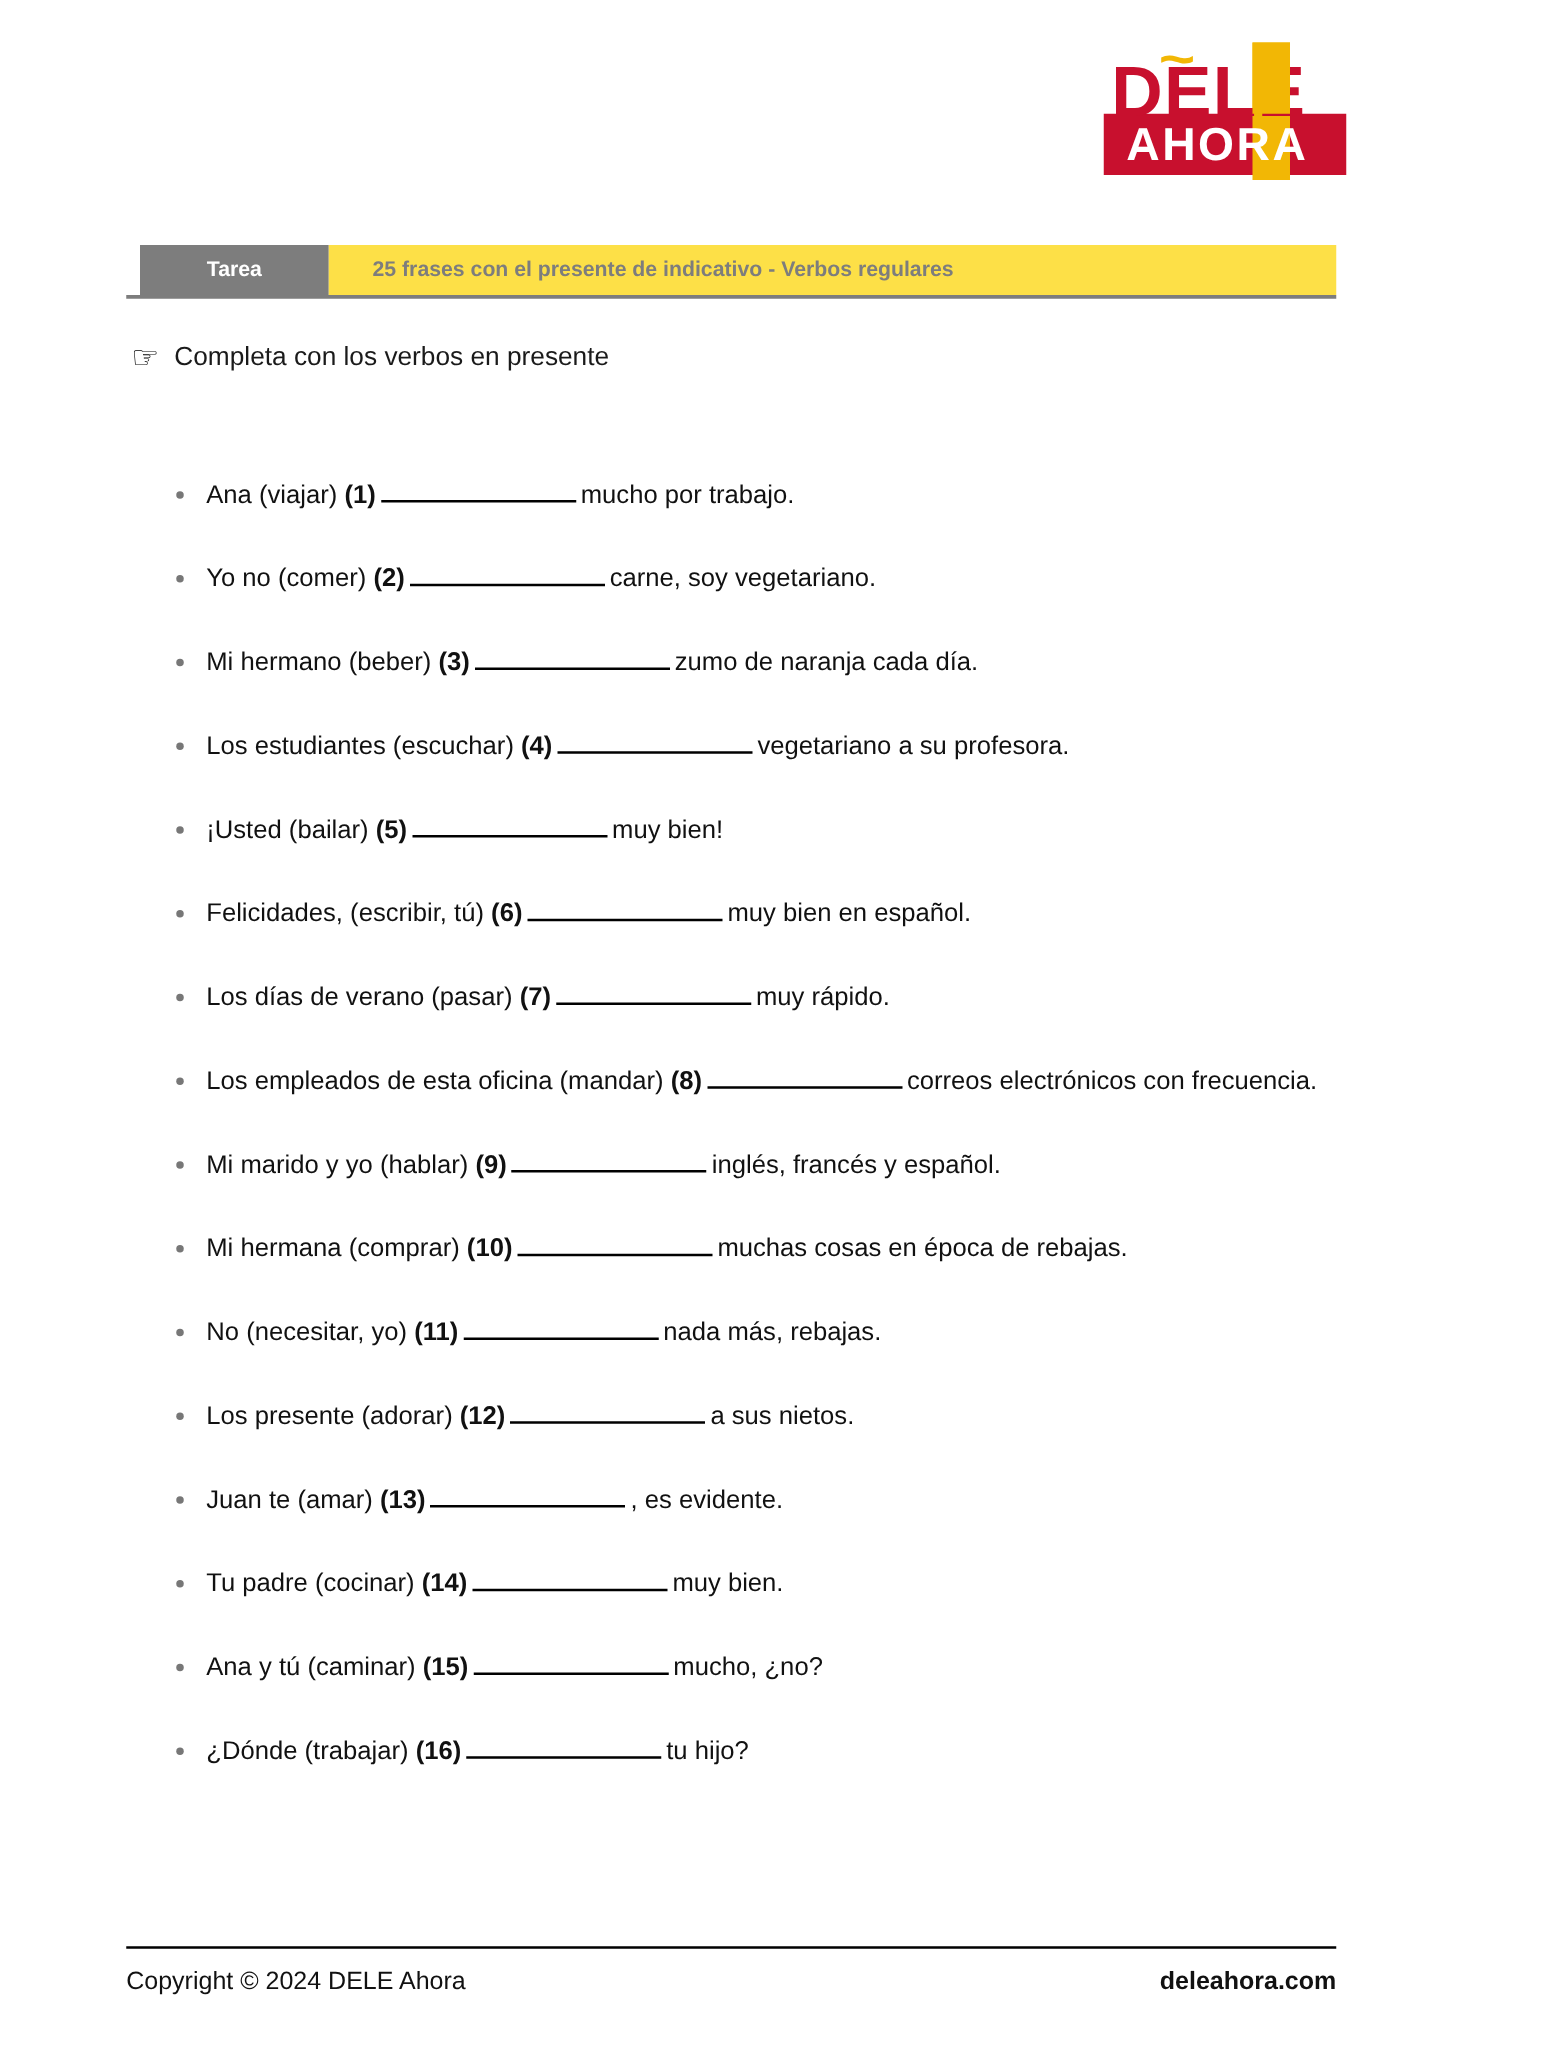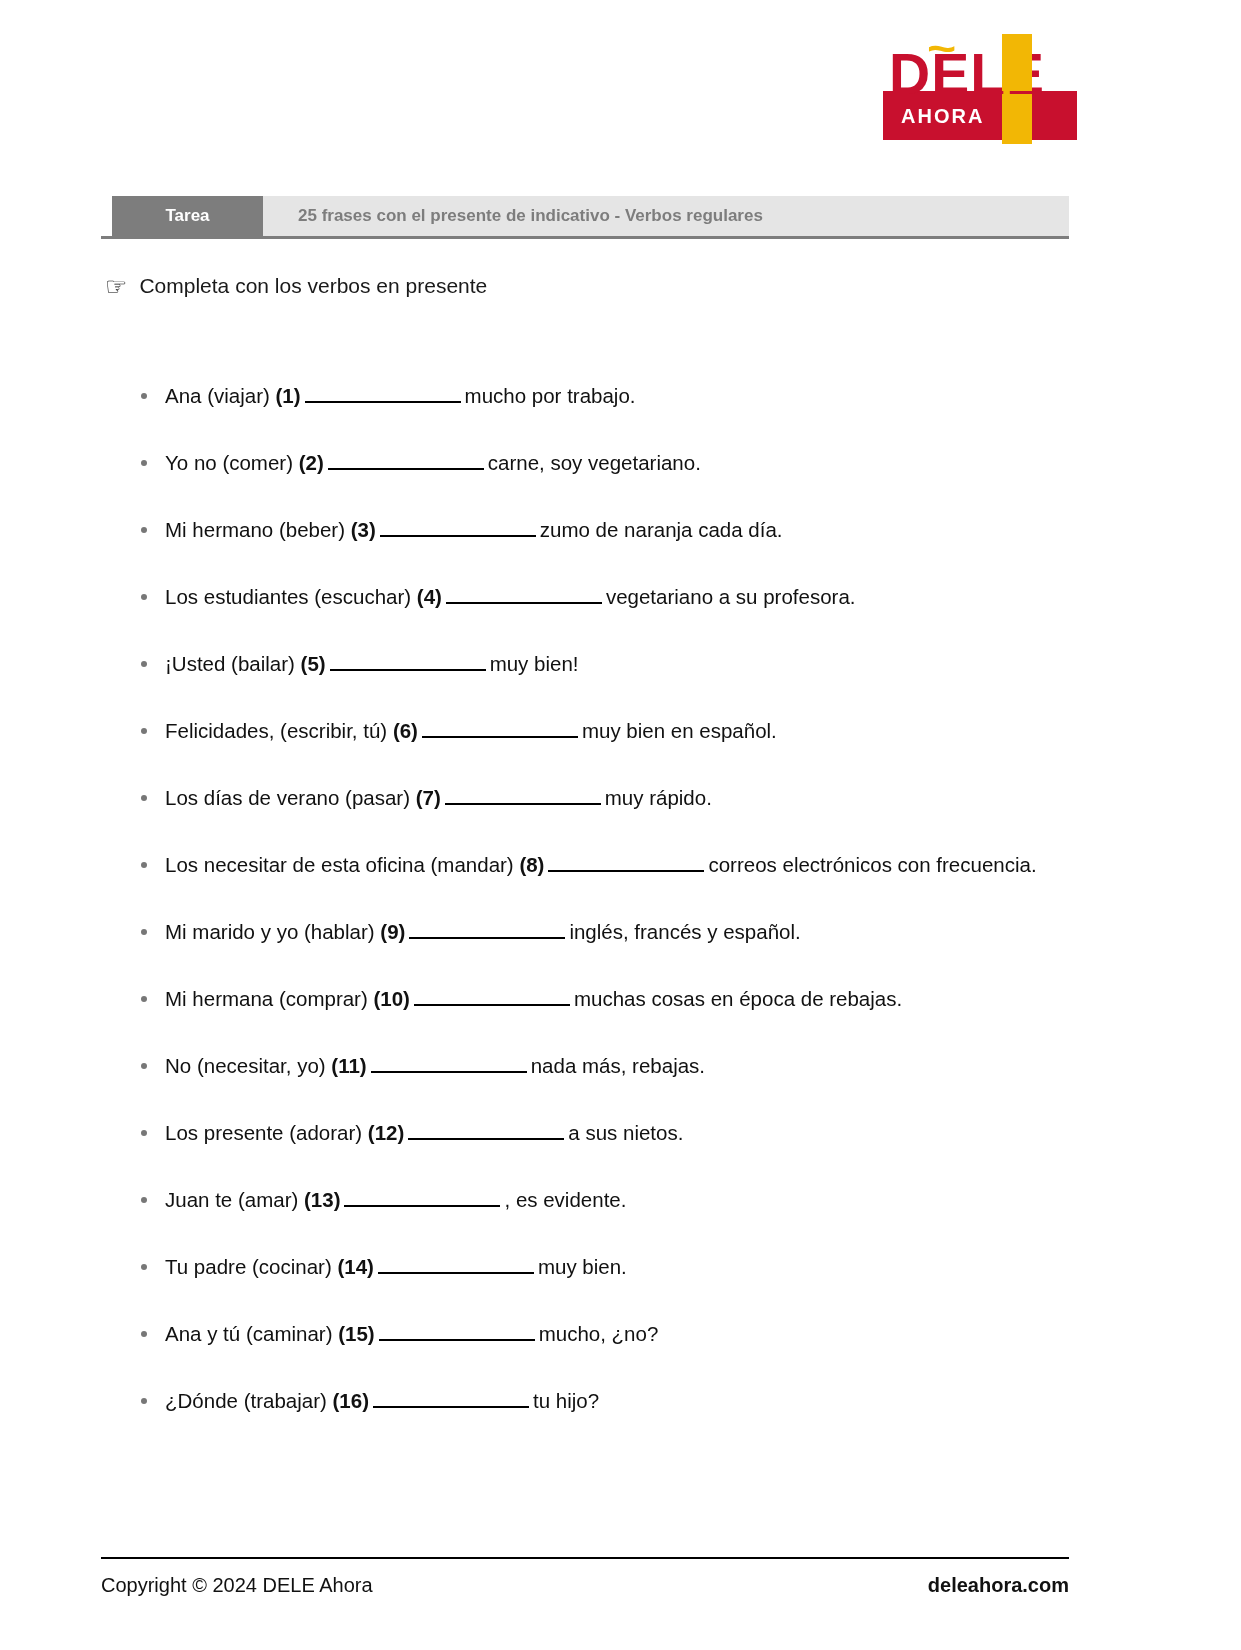--- a/index.html
+++ b/index.html
@@ -59,21 +59,21 @@
     font-size: 40px;
     line-height: 40px;
     font-weight: bold;
     color: #F2B705;
     transform: scaleX(1.25);
   }
   .logo-ahora {
     position: absolute;
     left: 18px;
     top: 69px;
-    font-size: 20px;
+    font-size: 37px;
     line-height: 38px;
     font-weight: bold;
     color: #ffffff;
     letter-spacing: 2px;
     z-index: 6;
   }
   .logo-gold-top {
     position: absolute;
     left: 119px;
     top: 6px;
@@ -105,21 +105,21 @@
     font-weight: bold;
   }
   .header-title {
     flex: 1;
     display: flex;
     align-items: center;
     padding-left: 35px;
     color: #7D7D7D;
     font-size: 17px;
     font-weight: bold;
-    background: #e5e5e5;
+    background: #fde047;
   }
   .header-underline {
     position: absolute;
     left: 101px;
     top: 236px;
     width: 968px;
     height: 3px;
     background: #7D7D7D;
   }
 
@@ -230,21 +230,21 @@
   </div>
 
   <div class="exercises">
       <div class="ex-item"><span class="bullet"></span><span>Ana (viajar)</span> <span class="ex-num">(1)</span><span class="blank"></span><span>mucho por trabajo.</span></div>
       <div class="ex-item"><span class="bullet"></span><span>Yo no (comer)</span> <span class="ex-num">(2)</span><span class="blank"></span><span>carne, soy vegetariano.</span></div>
       <div class="ex-item"><span class="bullet"></span><span>Mi hermano (beber)</span> <span class="ex-num">(3)</span><span class="blank"></span><span>zumo de naranja cada día.</span></div>
       <div class="ex-item"><span class="bullet"></span><span>Los estudiantes (escuchar)</span> <span class="ex-num">(4)</span><span class="blank"></span><span>vegetariano a su profesora.</span></div>
       <div class="ex-item"><span class="bullet"></span><span>¡Usted (bailar)</span> <span class="ex-num">(5)</span><span class="blank"></span><span>muy bien!</span></div>
       <div class="ex-item"><span class="bullet"></span><span>Felicidades, (escribir, tú)</span> <span class="ex-num">(6)</span><span class="blank"></span><span>muy bien en español.</span></div>
       <div class="ex-item"><span class="bullet"></span><span>Los días de verano (pasar)</span> <span class="ex-num">(7)</span><span class="blank"></span><span>muy rápido.</span></div>
-      <div class="ex-item"><span class="bullet"></span><span>Los necesitar de esta oficina (mandar)</span> <span class="ex-num">(8)</span><span class="blank"></span><span>correos electrónicos con frecuencia.</span></div>
+      <div class="ex-item"><span class="bullet"></span><span>Los empleados de esta oficina (mandar)</span> <span class="ex-num">(8)</span><span class="blank"></span><span>correos electrónicos con frecuencia.</span></div>
       <div class="ex-item"><span class="bullet"></span><span>Mi marido y yo (hablar)</span> <span class="ex-num">(9)</span><span class="blank"></span><span>inglés, francés y español.</span></div>
       <div class="ex-item"><span class="bullet"></span><span>Mi hermana (comprar)</span> <span class="ex-num">(10)</span><span class="blank"></span><span>muchas cosas en época de rebajas.</span></div>
       <div class="ex-item"><span class="bullet"></span><span>No (necesitar, yo)</span> <span class="ex-num">(11)</span><span class="blank"></span><span>nada más, rebajas.</span></div>
       <div class="ex-item"><span class="bullet"></span><span>Los presente (adorar)</span> <span class="ex-num">(12)</span><span class="blank"></span><span>a sus nietos.</span></div>
       <div class="ex-item"><span class="bullet"></span><span>Juan te (amar)</span> <span class="ex-num">(13)</span><span class="blank"></span><span>, es evidente.</span></div>
       <div class="ex-item"><span class="bullet"></span><span>Tu padre (cocinar)</span> <span class="ex-num">(14)</span><span class="blank"></span><span>muy bien.</span></div>
       <div class="ex-item"><span class="bullet"></span><span>Ana y tú (caminar)</span> <span class="ex-num">(15)</span><span class="blank"></span><span>mucho, ¿no?</span></div>
       <div class="ex-item"><span class="bullet"></span><span>¿Dónde (trabajar)</span> <span class="ex-num">(16)</span><span class="blank"></span><span>tu hijo?</span></div>
     </div>
 

